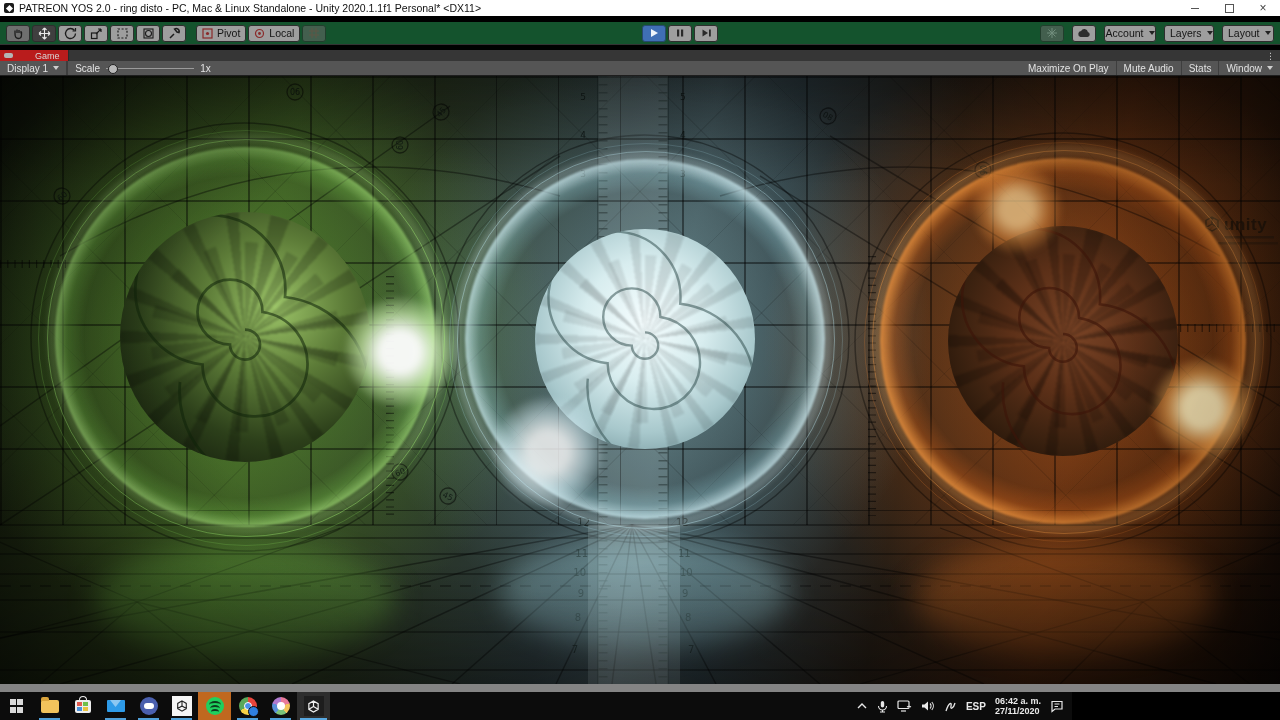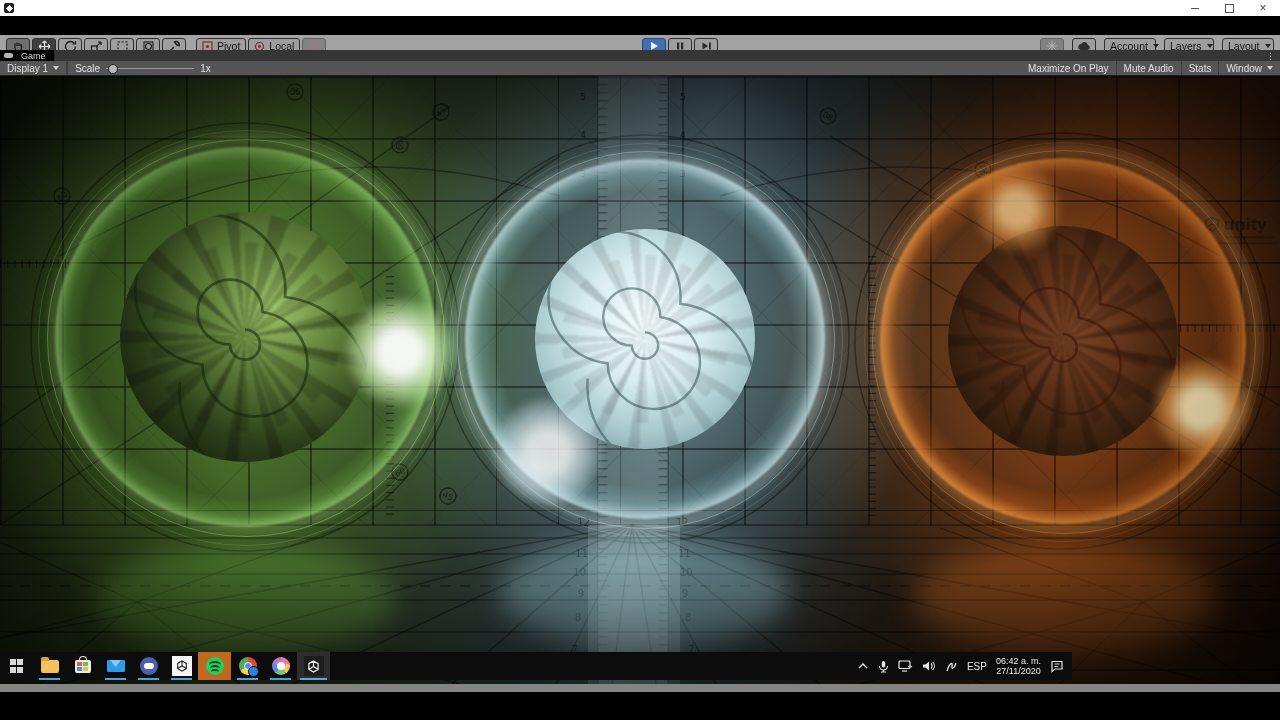--- a/index.html
+++ b/index.html
@@ -11,35 +11,35 @@
   #app-icon{width:10px;height:10px;background:#1b1b1b;margin:0 5px 0 4px;border-radius:2px;position:relative;}
   #app-icon::after{content:"";position:absolute;left:2.5px;top:2.5px;width:5px;height:5px;background:#fff;transform:rotate(45deg);}
   #win-controls{margin-left:auto;display:flex;height:100%;}
   .win-btn{width:34px;height:100%;display:flex;align-items:center;justify-content:center;color:#444;}
   .glyph-min{width:8px;height:1px;background:#555;}
   .glyph-max{width:7px;height:7px;border:1px solid #555;}
   .glyph-close{font-size:12px;line-height:12px;color:#444;}
   #menu-bar{left:0;top:16px;width:1280px;height:12px;background:#fdfdfd;display:flex;align-items:center;font-size:10.5px;color:#111;}
   .menu-item{padding:0 7px;}
   
-  #toolbar{left:0;top:35px;width:1280px;height:22px;background:#a3a3a3;border-bottom:1px solid #333;display:flex;align-items:center;}
+  #toolbar{left:0;top:22px;width:1280px;height:22px;background:#14532d;border-bottom:1px solid #333;display:flex;align-items:center;}
   .ubtn{background:#9e9e9e;border:1px solid #2e2e2e;border-radius:3px;height:17px;display:flex;align-items:center;justify-content:center;color:#141414;font-size:10.5px;padding:0 5px;box-sizing:border-box;}
   .tbtn{width:24px;padding:0;}
   .tbtn svg{display:block;}
   .tbtn.pressed{background:#6f6f6f;}
   .tbtn.selected{background:#3f3f3f;}
   .tgroup{display:flex;gap:2px;margin-left:6px;}
   .caret{width:0;height:0;border-left:3.5px solid transparent;border-right:3.5px solid transparent;border-top:4px solid #222;margin-left:5px;}
   .vdiv{flex:1;}
   #transport{display:flex;gap:2px;}
   .ubtn.play-on{background:#3f6fb5;border-color:#27496f;}
   .ubtn.disabled{background:#6a6a6a;opacity:.55;}
   
   #tab-row{left:0;top:50px;width:1280px;height:11px;background:#363636;display:flex;align-items:flex-end;}
-  #game-tab{height:11px;background:#000000;color:#d8d8d8;font-size:9px;display:flex;align-items:center;padding:0 8px 0 4px;gap:8px;border-right:1px solid #2a2a2a;}
+  #game-tab{height:11px;background:#b91c1c;color:#d8d8d8;font-size:9px;display:flex;align-items:center;padding:0 8px 0 4px;gap:22px;border-right:1px solid #2a2a2a;}
   .gamepad{width:9px;height:5px;background:#b5b5b5;border-radius:2px;position:relative;}
   #tab-kebab{margin-left:auto;color:#c8c8c8;font-size:9px;padding-right:5px;line-height:10px;}
   
   #ctrl-bar{left:0;top:61px;width:1280px;height:15px;background:#555555;border-bottom:1px solid #1e1e1e;display:flex;align-items:center;color:#e2e2e2;font-size:10px;box-sizing:border-box;}
   .cb-item{display:flex;align-items:center;height:100%;padding:0 7px;}
   .cb-sep{width:1px;height:100%;background:#3e3e3e;}
   .caret-lt{width:0;height:0;border-left:3.5px solid transparent;border-right:3.5px solid transparent;border-top:4px solid #cfcfcf;margin-left:5px;}
   #scale-track{width:88px;height:1px;background:#9a9a9a;position:relative;margin:0 6px;}
   #scale-handle{position:absolute;left:2px;top:-3.5px;width:8px;height:8px;border-radius:50%;background:#b9b9b9;border:1px solid #222;}
   .cb-right{margin-left:auto;display:flex;height:100%;align-items:center;}
@@ -69,21 +69,21 @@
     background:repeating-conic-gradient(from 15deg, rgba(0,0,0,.20) 0deg 6deg, rgba(0,0,0,0) 6deg 21deg);
     filter:blur(1px);}
   .swirl2{position:absolute;inset:12%;border-radius:50%;
     background:repeating-conic-gradient(from 48deg, rgba(0,0,0,.16) 0deg 8deg, rgba(0,0,0,0) 8deg 26deg);
     filter:blur(1px);}
   .band{position:absolute;inset:0;border-radius:50%;}
   .hotspot{position:absolute;border-radius:50%;filter:blur(3px);}
   .thin-ring{position:absolute;border-radius:50%;}
   
   #grey-strip{left:0;top:684px;width:1280px;height:8px;background:#848484;}
-  #taskbar{left:0;top:652px;width:1072px;height:28px;background:#0c0c0c;display:flex;align-items:stretch;}
+  #taskbar{left:0;top:692px;width:1072px;height:28px;background:#0c0c0c;display:flex;align-items:stretch;font-weight:bold;}
   .tb-slot{width:33px;display:flex;align-items:center;justify-content:center;position:relative;}
   .tb-underline{position:absolute;bottom:0;left:6px;width:21px;height:2px;background:#4f9fd8;}
   .tb-slot.active{background:#2d2d2d;}
   .tb-slot.attention{background:#c0681f;}
   
   .i-start{width:14px;height:14px;display:grid;grid-template-columns:6px 6px;grid-template-rows:6px 6px;gap:1.5px;}
   .i-start span{background:#d9d9d9;}
   .i-folder{width:18px;height:13px;background:#f2c35c;border-radius:2px;position:relative;}
   .i-folder::before{content:"";position:absolute;left:0;top:-3px;width:8px;height:4px;background:#d9a33c;border-radius:2px 2px 0 0;}
   .i-bag{width:16px;height:13px;background:#ededed;border-radius:2px;position:relative;display:grid;grid-template-columns:5px 5px;grid-template-rows:4px 4px;gap:1px;justify-content:center;align-content:center;}
@@ -103,33 +103,34 @@
   .i-spot i:nth-child(2){top:8px;width:10px;height:5px;left:4px;}
   .i-spot i:nth-child(3){top:12px;width:8px;height:4px;left:5px;}
   .i-chrome{width:18px;height:18px;border-radius:50%;background:conic-gradient(#e8453c 0 33%,#f7d347 33% 66%,#5aa85a 66% 100%);position:relative;}
   .i-chrome::before{content:"";position:absolute;left:5px;top:5px;width:8px;height:8px;border-radius:50%;background:#4a90e8;border:1.5px solid #fff;box-sizing:border-box;}
   .i-chrome::after{content:"";position:absolute;right:-2px;bottom:-2px;width:9px;height:9px;border-radius:50%;background:#2f7fe0;border:1px solid #0c0c0c;}
   .i-paint{width:18px;height:18px;border-radius:50%;background:conic-gradient(#e87a9a 0 20%,#f2c35c 20% 40%,#7ac27a 40% 60%,#5a8fd8 60% 80%,#b07ad0 80% 100%);position:relative;}
   .i-paint::before{content:"";position:absolute;left:5px;top:5px;width:8px;height:8px;border-radius:50%;background:#fff;}
   .i-uned{width:20px;height:20px;background:#1d1d1d;display:flex;align-items:center;justify-content:center;}
   
   #tray{margin-left:auto;display:flex;align-items:center;gap:9px;padding-right:8px;color:#eaeaea;}
-  #clock{font-size:9px;line-height:10px;text-align:center;}
+  #clock{font-size:9px;line-height:10px;text-align:left;}
   #lang{font-size:10px;}
   .trayicon{display:flex;align-items:center;justify-content:center;}
   
   .wm{color:rgba(30,20,10,.82);font-weight:bold;letter-spacing:.5px;}
 </style>
 </head>
 <body>
 
 <div id="stage">
 
   <div id="title-bar" class="abs">
     <div id="app-icon"></div>
+    <span>PATREON YOS 2.0 - ring disto - PC, Mac &amp; Linux Standalone - Unity 2020.1.1f1 Personal* &lt;DX11&gt;</span>
     <div id="win-controls">
       <div class="win-btn">
           <span class="glyph-min"></span>
         </div>
       <div class="win-btn">
           <span class="glyph-max"></span>
         </div>
       <div class="win-btn">
           <span class="glyph-close">×</span>
         </div>
@@ -224,21 +225,21 @@
       <div class="ubtn tbtn disabled">
         <svg width="12" height="12" viewBox="0 0 12 12">
             <path d="M6,1 V11 M1,6 H11 M2.5,2.5 L9.5,9.5 M9.5,2.5 L2.5,9.5" stroke="#bdbdbd" stroke-width="1"></path>
           </svg>
       </div>
       <div class="ubtn tbtn">
         <svg width="14" height="10" viewBox="0 0 14 10">
             <path d="M3.5,9 a3,3 0 0 1 0.6,-5.9 a3.6,3.6 0 0 1 6.8,1 a2.5,2.5 0 0 1 -0.4,4.9 Z" fill="#2e2e2e"></path>
           </svg>
       </div>
-      <div class="ubtn" style="width:52px;justify-content:space-between;">
+      <div class="ubtn" style="width:52px;">
         <span>Account</span>
           <span class="caret"></span>
       </div>
       <div class="ubtn" style="width:50px;justify-content:space-between;">
         <span>Layers</span>
           <span class="caret"></span>
       </div>
       <div class="ubtn" style="width:52px;justify-content:space-between;">
         <span>Layout</span>
           <span class="caret"></span>

